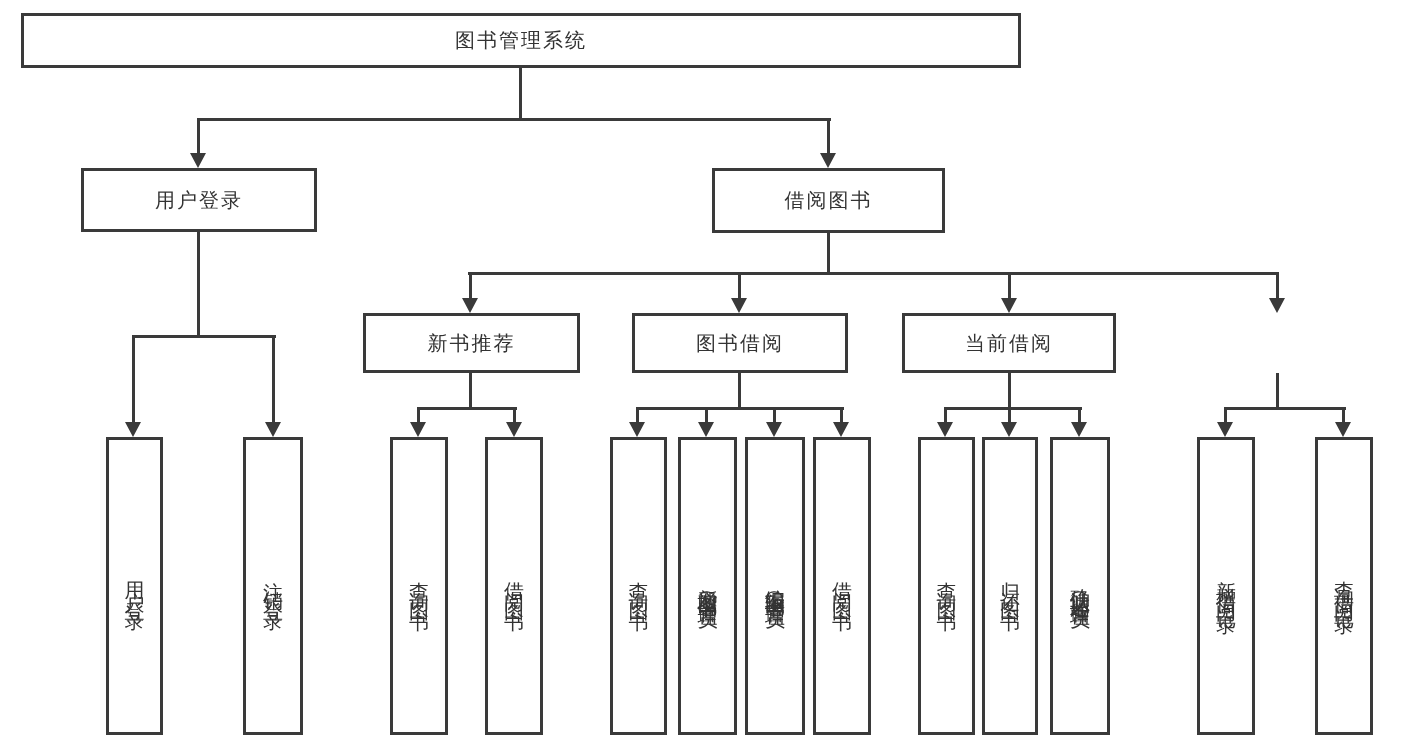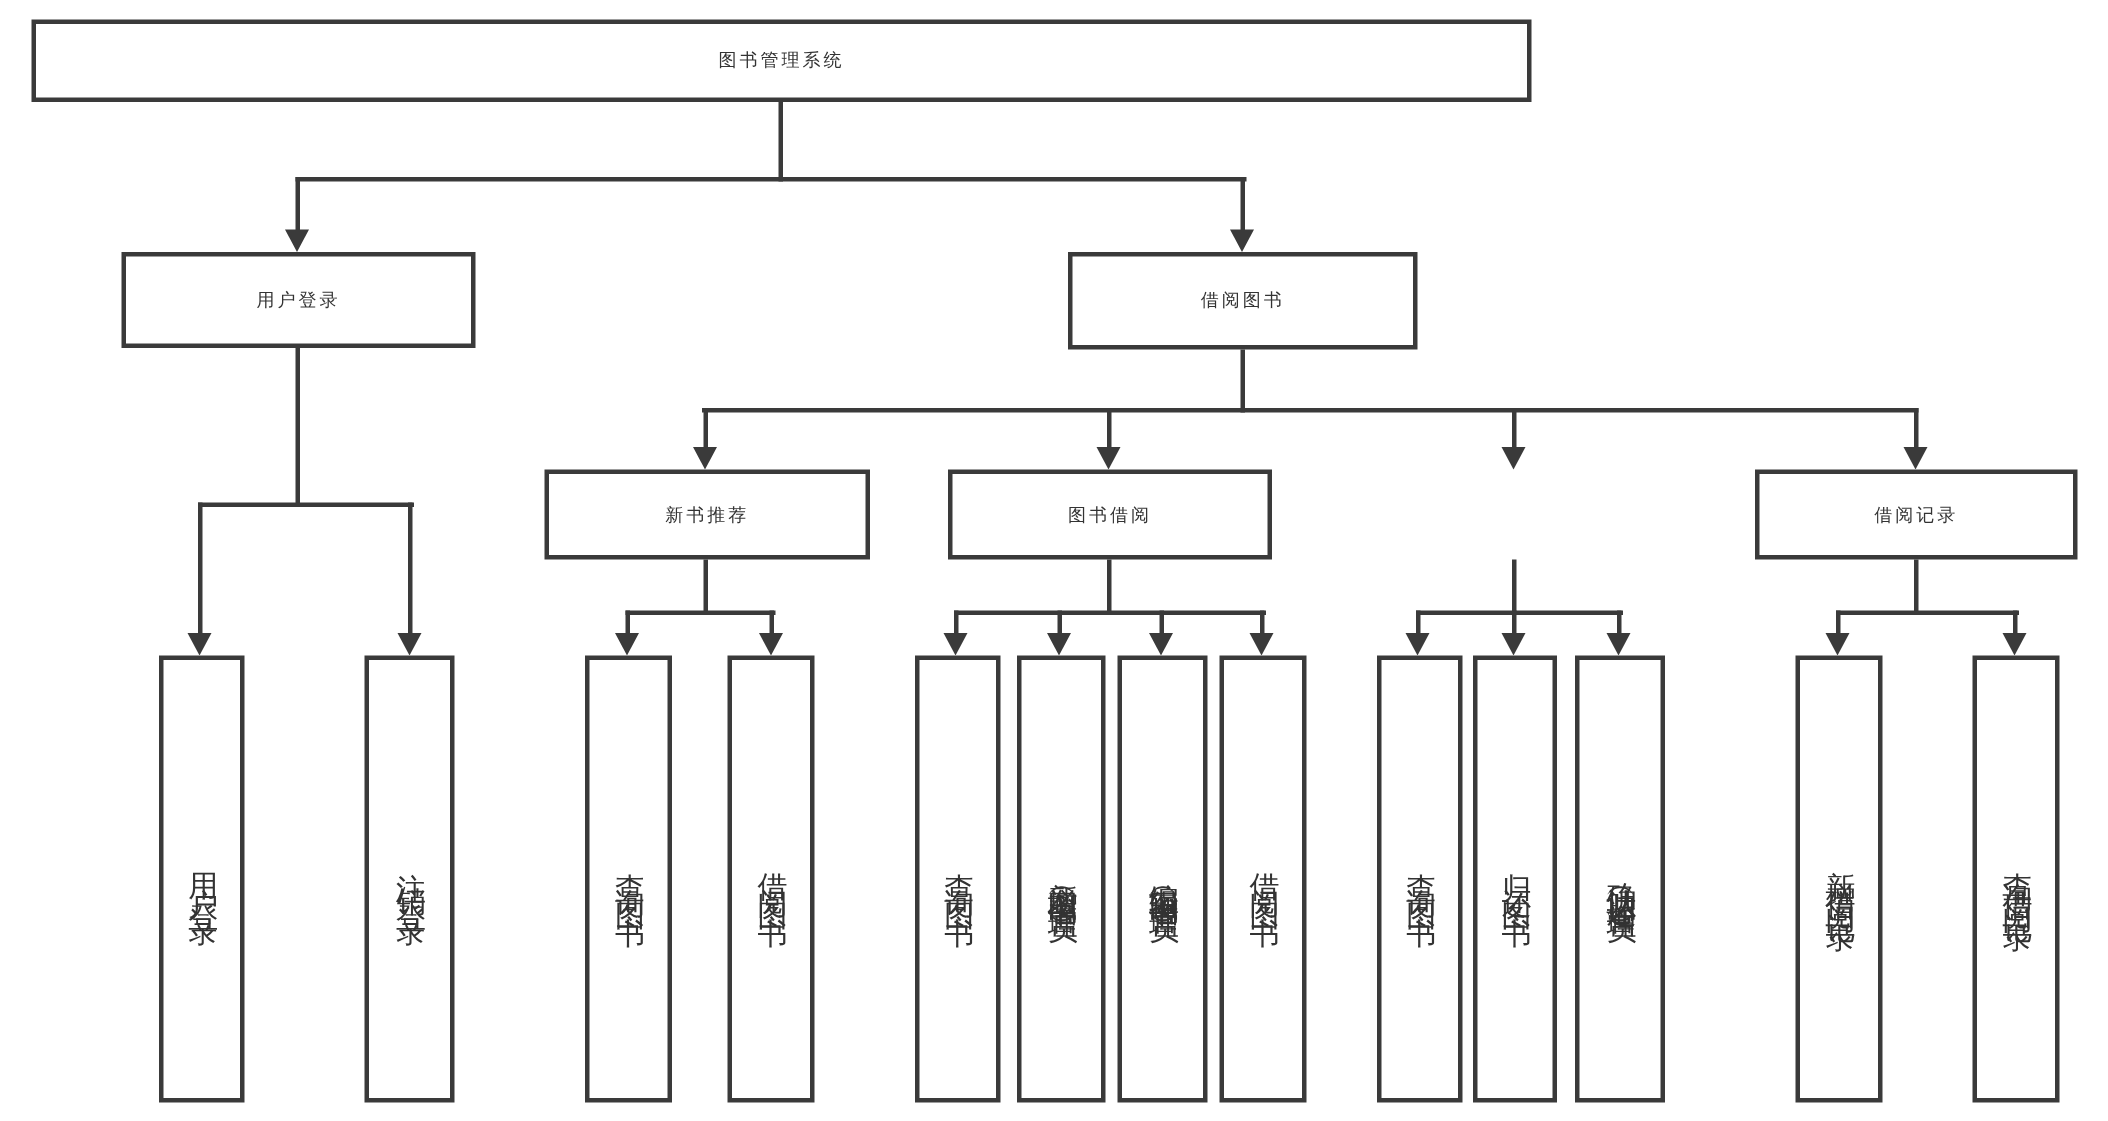--- a/index.html
+++ b/index.html
@@ -5,21 +5,21 @@
   html,body{margin:0;padding:0;background:#ffffff;}
   .canvas{
     position:relative;width:1405px;height:747px;background:#ffffff;
     font-family:"Liberation Sans", sans-serif;color:#333333;overflow:hidden;
   }
   .box{
     position:absolute;box-sizing:border-box;border:3px solid #3a3a3a;background:#ffffff;
     display:flex;align-items:center;justify-content:center;
   }
   .box.h span{
-    font-size:12px;letter-spacing:2px;color:#333333;white-space:nowrap;
+    font-size:20px;letter-spacing:2px;color:#333333;white-space:nowrap;
   }
   .box.v span{
     writing-mode:vertical-rl;text-orientation:mixed;
     font-size:20px;letter-spacing:10px;line-height:1.15;color:#333333;
   }
   .vline,.hline{position:absolute;background:#3a3a3a;}
   .vline{width:3px;}
   .hline{height:3px;}
   .arrow{
     position:absolute;width:0;height:0;
@@ -71,22 +71,22 @@
   <div class="arrow" style="left:1001px;top:298px"></div>
   <div class="vline" style="left:1276px;top:272px;height:28px"></div>
   <div class="arrow" style="left:1269px;top:298px"></div>
 
   <div class="box h" style="left:632px;top:313px;width:216px;height:60px">
     <span>图书借阅</span>
   </div>
   <div class="box h" style="left:363px;top:313px;width:217px;height:60px">
     <span>新书推荐</span>
   </div>
-  <div class="box h" style="left:1170px;top:313px;width:215px;height:60px">
-    <span>借阅记录</span>
+  <div class="box h" style="left:902px;top:313px;width:214px;height:60px">
+    <span>当前借阅</span>
   </div>
 
   <div class="vline" style="left:469px;top:373px;height:37px"></div>
   <div class="hline" style="left:417px;top:407px;width:100px"></div>
   <div class="vline" style="left:417px;top:407px;height:17px"></div>
   <div class="arrow" style="left:410px;top:422px"></div>
   <div class="vline" style="left:513px;top:407px;height:17px"></div>
   <div class="arrow" style="left:506px;top:422px"></div>
 
   <div class="vline" style="left:738px;top:373px;height:37px"></div>

